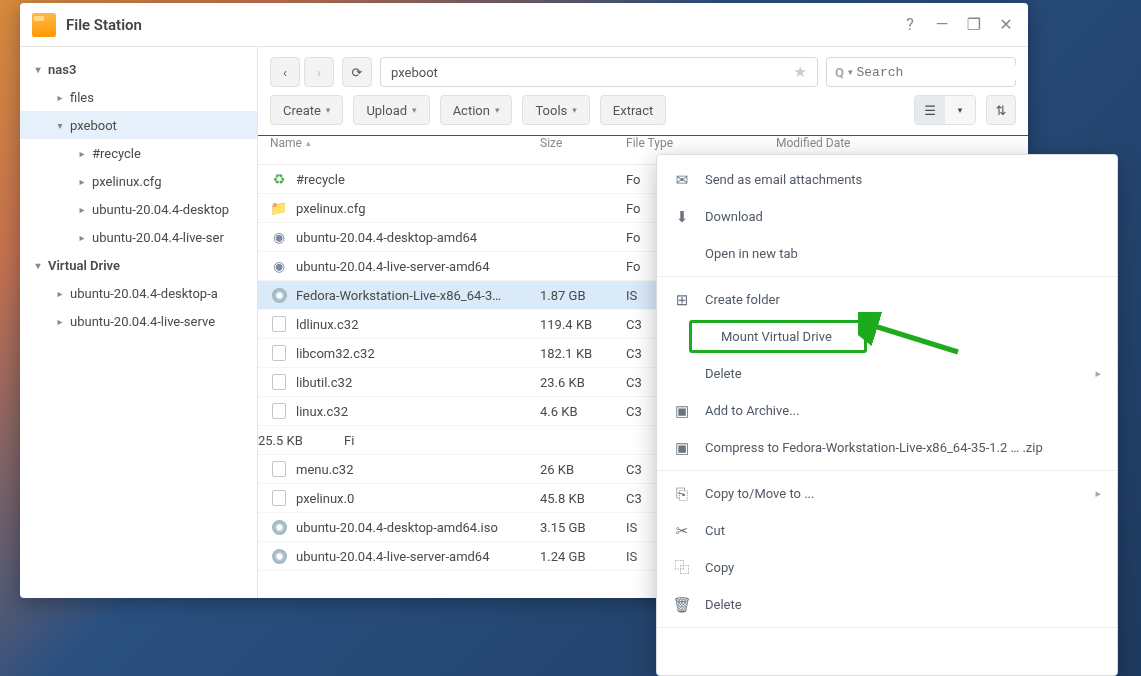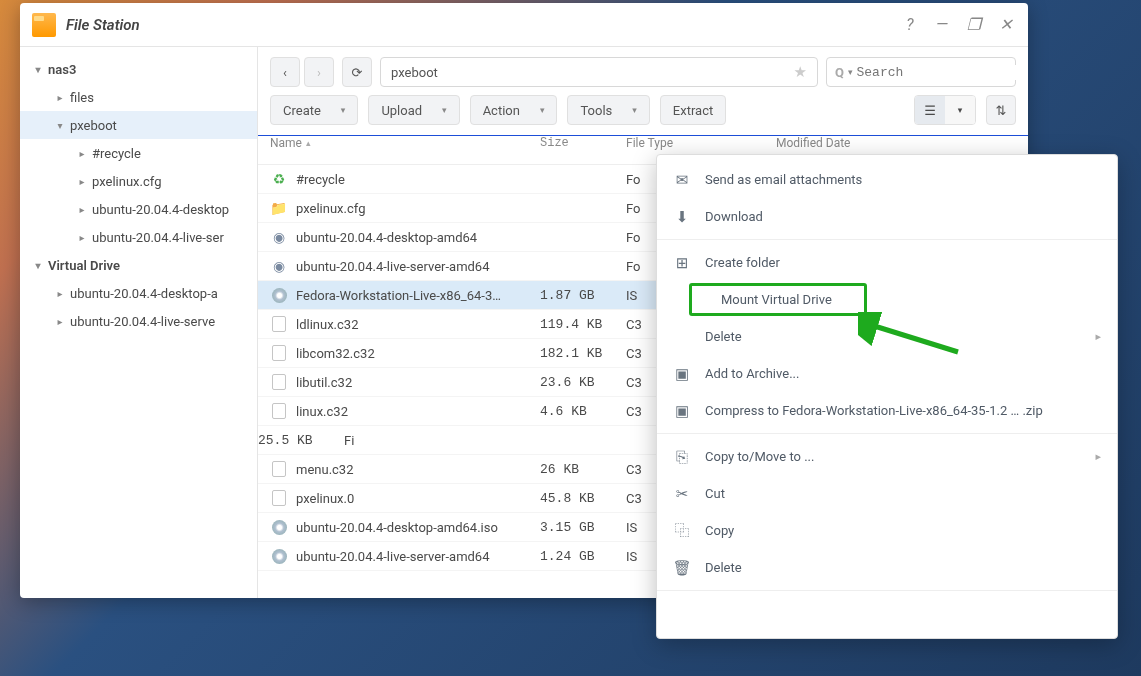--- a/index.html
+++ b/index.html
@@ -24,21 +24,20 @@
     box-shadow: 0 4px 20px rgba(0,0,0,0.3);
     display: flex;
     flex-direction: column;
   }
   .titlebar {
     height: 44px;
     display: flex;
     align-items: center;
     padding: 14px 12px;
     border-bottom: 1px solid #e5e5e5;
-    font-style: italic;
   }
   .app-icon {
     width: 24px; height: 24px;
     background: linear-gradient(#ffb84d, #ff9900);
     border-radius: 2px;
     margin-right: 10px;
     position: relative;
   }
   .app-icon::before {
     content:"";
@@ -117,40 +116,40 @@
     display:flex;
     align-items:center;
     gap: 10px;
   }
   .tbtn {
     height:30px;
     background:#f2f3f5;
     border:1px solid #e0e0e0;
     border-radius:4px;
     padding: 0 12px;
-    display:flex; align-items:center; gap:20px;
+    display:flex; align-items:center; gap:5px;
     color:#555;
     cursor:pointer;
   }
   .tbtn .caret { font-size:9px; color:#888;}
   .spacer { flex:1; }
   .view-group { display:flex; border:1px solid #e0e0e0; border-radius:4px; overflow:hidden;}
   .view-btn { width:30px; height:28px; display:flex; align-items:center; justify-content:center; background:#f7f7f7; cursor:pointer;}
   .view-btn.active { background:#e6eaef; }
   .columns-header {
     display:flex;
     border-top:1px solid #1d4ed8;
     border-bottom:1px solid #eee;
     height:30px;
     align-items:flex-start;
     color:#888;
     font-size:12px;
   }
   .col-name { width:282px; padding-left:12px; display:flex; align-items:center; gap:4px;}
-  .col-size { width:86px;font-family:Liberation Mono, monospace; }
+  .col-size { width:86px; }
   .col-type { width:150px; }
   .col-date { flex:1; }
   .file-list { flex:1; overflow:hidden; }
   .row {
     display:flex;
     height:29px;
     align-items:center;
     border-bottom:1px solid #f4f4f4;
     cursor:pointer;
   }
@@ -463,20 +462,24 @@
 
 <div class="context-menu" id="ctxmenu">
     <div class="cm-item">
       <span class="cm-icon">✉</span>
       <span>Send as email attachments</span>
     </div>
     <div class="cm-item">
       <span class="cm-icon">⬇</span>
       <span>Download</span>
     </div>
+    <div class="cm-item">
+      <span class="cm-icon"></span>
+      <span>Open in new tab</span>
+    </div>
     <div class="cm-sep"></div>
     <div class="cm-item">
       <span class="cm-icon">⊞</span>
       <span>Create folder</span>
     </div>
     <div class="cm-item highlighted">
       <span class="cm-icon"></span>
       <span>Mount Virtual Drive</span>
       <div class="cm-highlight-box"></div>
     </div>

